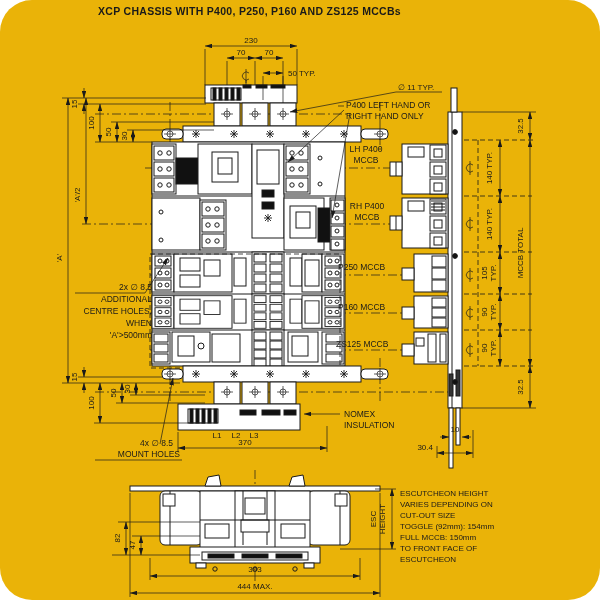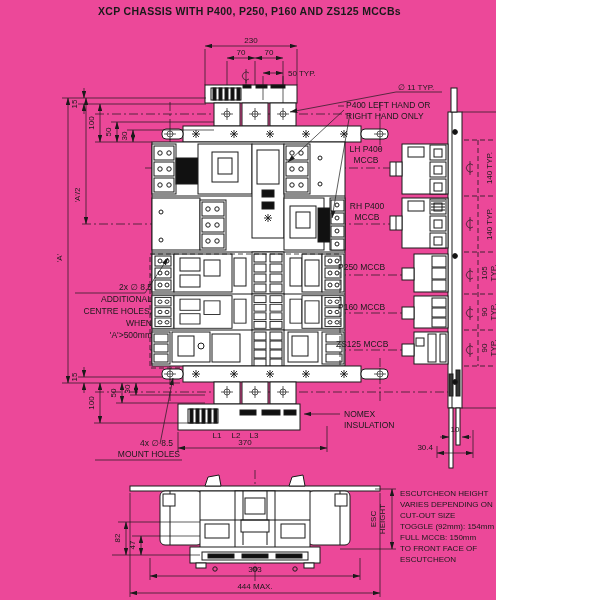--- a/index.html
+++ b/index.html
@@ -1,17 +1,17 @@
 <!DOCTYPE html>
 <html><head>
 <meta charset="utf-8">
 <style>
   html,body{margin:0;padding:0;background:#fff;}
-  .page{position:relative;width:496px;height:600px;background:#ec4899;overflow:hidden;
-        font-family:"Liberation Sans", sans-serif;}
+  .page{position:relative;width:600px;height:600px;background:#eab308;overflow:hidden;
+        font-family:"Liberation Sans", sans-serif;border-radius:32px;}
   svg{position:absolute;left:0;top:0;}
   svg text{fill:#1a1a1a;font-family:"Liberation Sans", sans-serif;}
   .tt{font-size:10.5px;font-weight:600;letter-spacing:.3px;}
   .t8{font-size:8px;}
   .t85{font-size:8.5px;}
   .geo{fill:#ffffff;stroke:#1a1a1a;stroke-width:1;}
   .geo .dark{fill:#111111;}
   .geo .nf{fill:none;}
   .thin{stroke:#1a1a1a;stroke-width:.7;fill:none;}
   .dim{stroke:#1a1a1a;stroke-width:.7;fill:none;}

